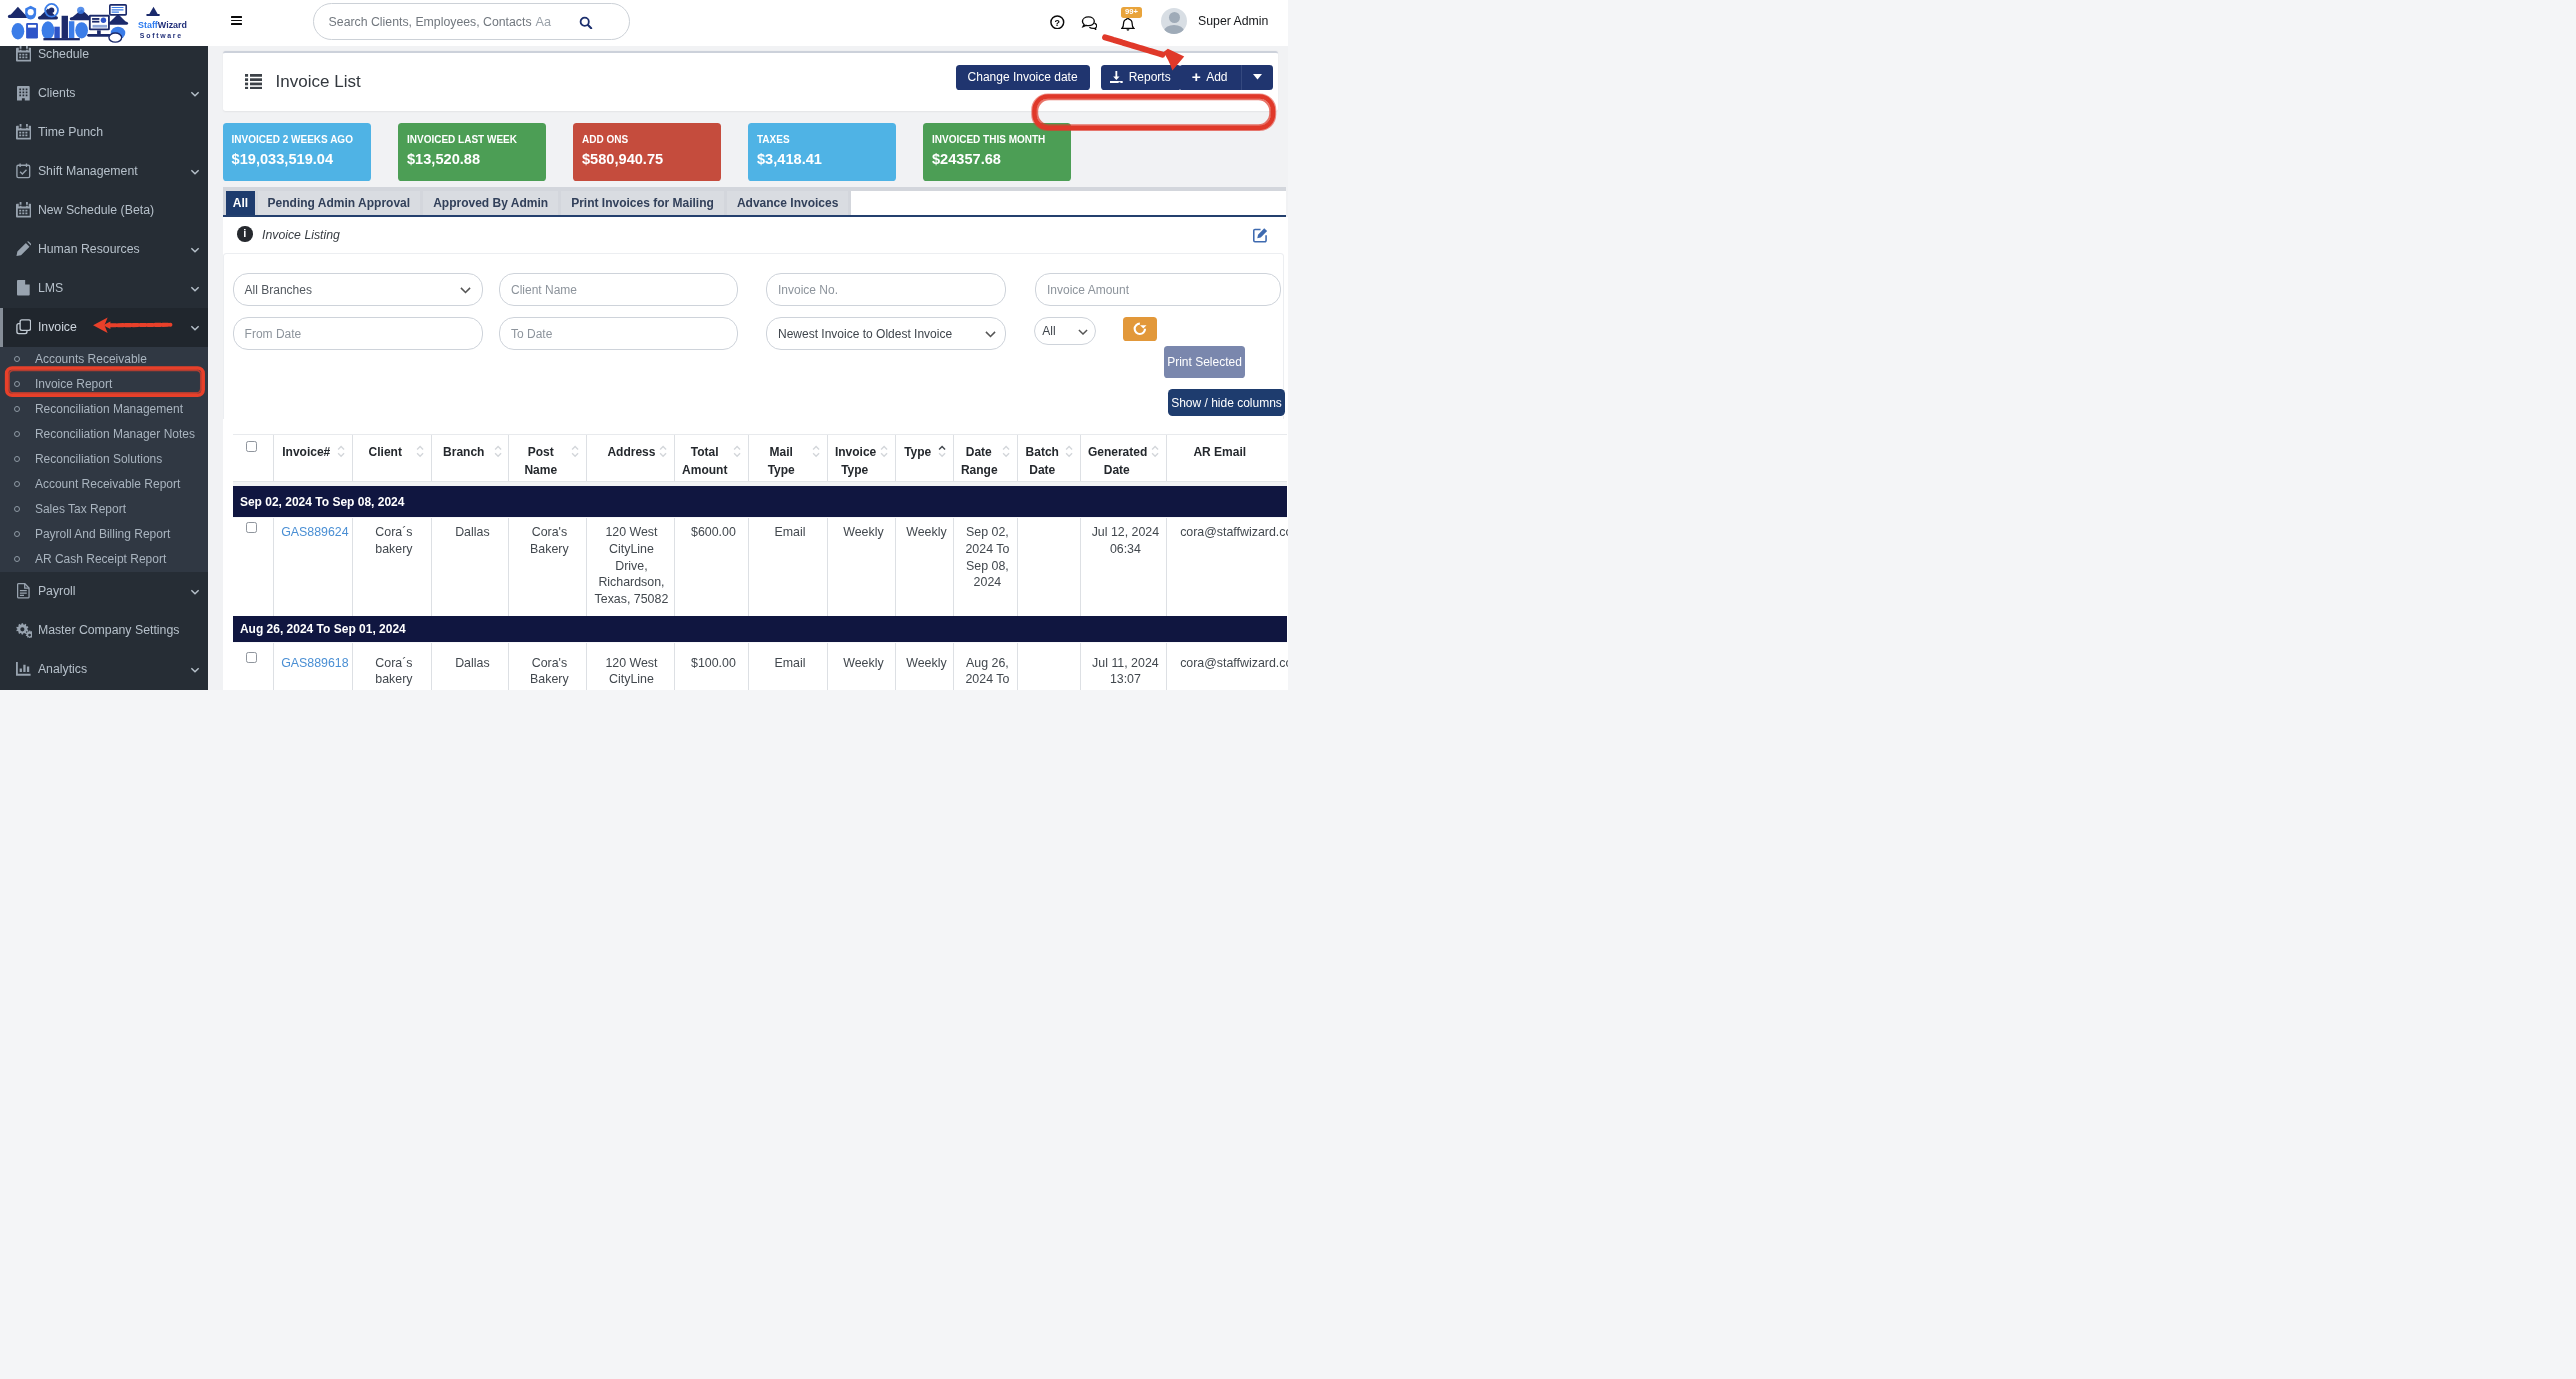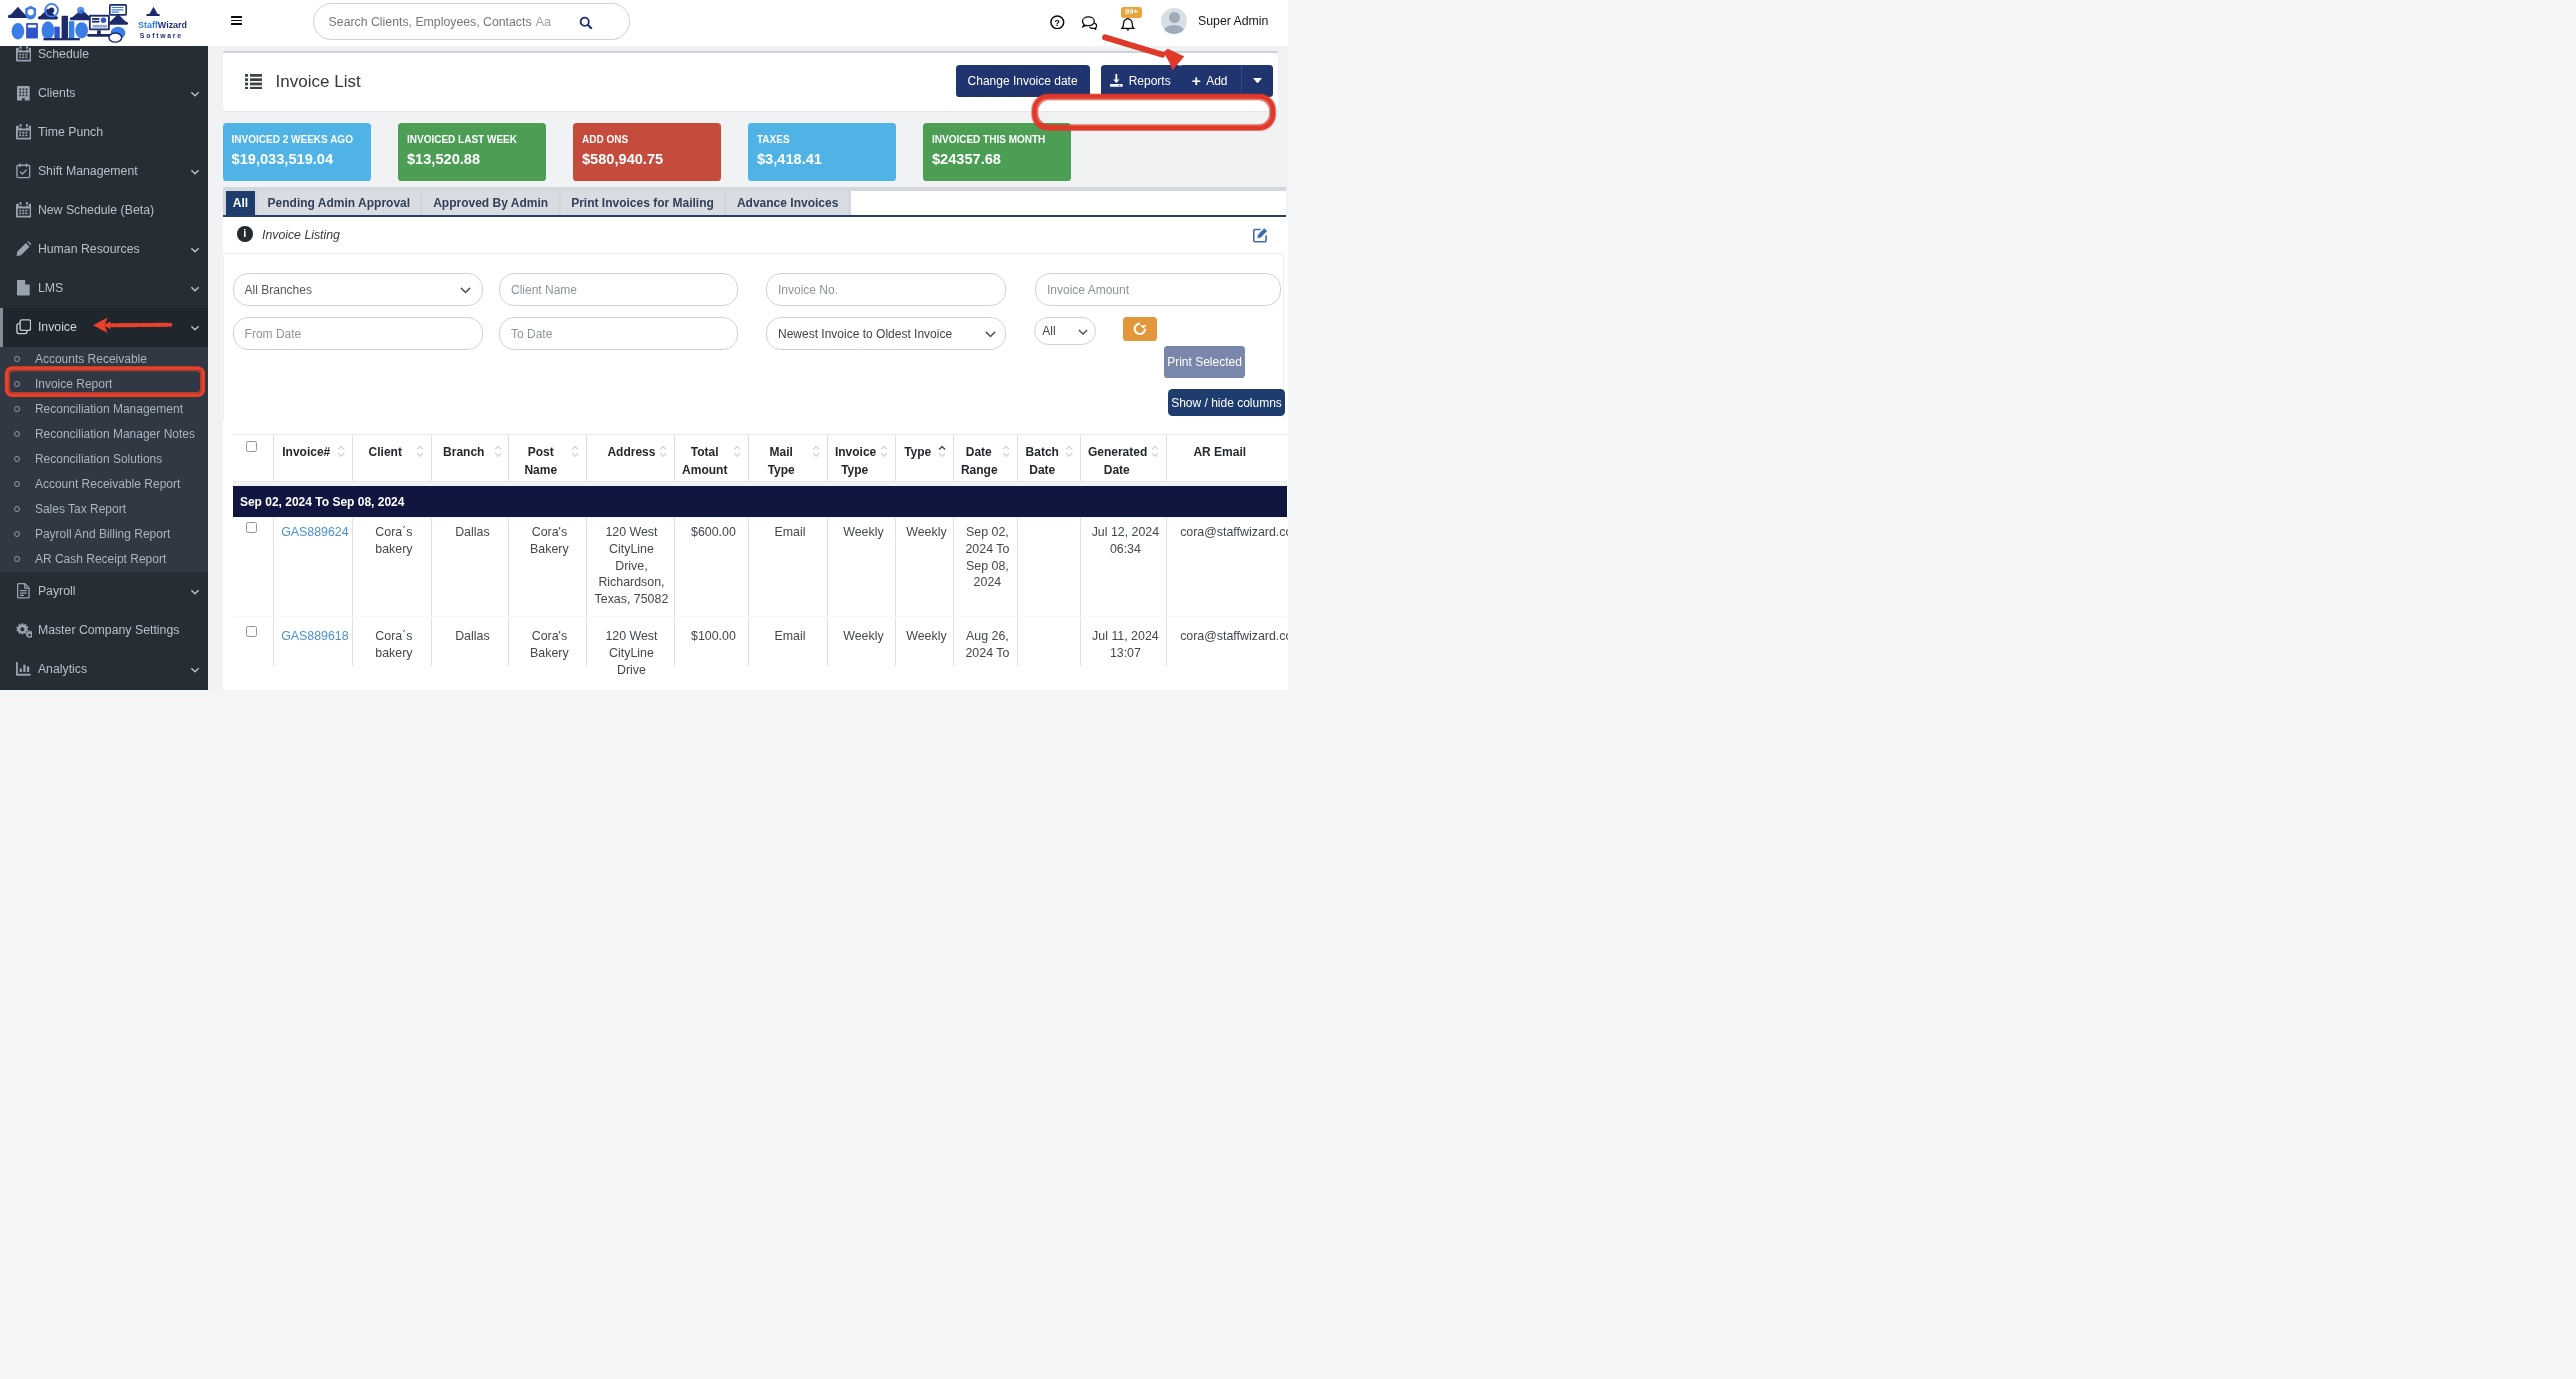--- a/index.html
+++ b/index.html
@@ -17,21 +17,21 @@
 .mitem { position:relative; height:39px; display:flex; align-items:center; color:#b6c0ca; font-size:12.3px; }
 .mitem .ic { width:16.4px; margin-left:15.5px; margin-right:6px; display:flex; justify-content:center; }
 .mitem .car { position:absolute; right:8.2px; top:50%; margin-top:-4.6px; }
 .sub { background:#303843; }
 .sitem { height:25px; display:flex; align-items:center; color:#a9b4bf; font-size:12px; }
 .sitem .o { width:6.4px; height:6.4px; border:1.4px solid #8e99a4; border-radius:50%; margin-left:13.5px; margin-right:15px; flex:0 0 auto; }
 svg.sic { fill:#98a3af; }
 
 #main { position:absolute; left:208px; top:46px; width:1080px; height:644px; background:#f1f2f4; overflow:hidden; }
 #card1 { position:absolute; left:14.6px; top:4.6px; width:1055px; height:60px; background:#fff; border-top:2.7px solid #ccd1da; border-radius:2.7px; box-shadow:0 0.9px 1.8px rgba(0,0,0,.06); }
-.navybtn { position:absolute; top:12px; height:32px; background:#20356f; color:#fff; font-size:12px; border-radius:3.6px; display:flex; align-items:center; justify-content:center; }
+.navybtn { position:absolute; top:12px; height:25px; background:#20356f; color:#fff; font-size:12px; border-radius:3.6px; display:flex; align-items:center; justify-content:center; }
 
 .stat { position:absolute; top:77px; width:148px; height:58px; border-radius:3.6px; color:#fff; padding:11px 9px 0 9px; overflow:hidden; }
 .stat .t { font-size:10px; font-weight:700; white-space:nowrap; }
 .stat .v { font-size:14.6px; font-weight:700; margin-top:5.5px; }
 
 #tabs { position:absolute; left:14.6px; top:141px; width:1063px; height:28px; background:#d3d6dc; }
 #tabrow { position:absolute; left:0; top:3.9px; height:24.4px; width:100%; display:flex; }
 .tab { height:24.4px; padding:0 10px; display:flex; align-items:center; font-size:12px; font-weight:700; color:#32405a; background:#d9dce1; margin-right:3.1px; flex:0 0 auto; }
 .tab.active { background:#1e3c6e; color:#fff; margin-left:3.8px; }
 #tabfill { flex:1 1 auto; background:#fff; }
@@ -223,20 +223,21 @@
       <div class="cell c5">120 West CityLine Drive, Richardson, Texas, 75082</div>
       <div class="cell c6">$600.00</div>
       <div class="cell c7">Email</div>
       <div class="cell c8">Weekly</div>
       <div class="cell c9">Weekly</div>
       <div class="cell c10">Sep 02, 2024 To Sep 08, 2024</div>
       <div class="cell c11"></div>
       <div class="cell c12">Jul 12, 2024 06:34</div>
       <div class="cell c13" style="width:146px;">cora@staffwizard.com</div>
     </div>
+    <div class="band" style="height:26.6px;">Aug 26, 2024 To Sep 01, 2024</div>
     <div style="height:0.9px;background:#f6f7f8;"></div>
     <div class="trow r2" style="height:49px;">
       <div class="cell c0">
           <div class="cb" style="margin:-2.3px 0 0 6.4px;"></div>
         </div>
       <div class="cell c1"><a class="lnk">GAS889618</a></div>
       <div class="cell c2">Cora´s bakery</div>
       <div class="cell c3">Dallas</div>
       <div class="cell c4">Cora's Bakery</div>
       <div class="cell c5">120 West CityLine Drive</div>

